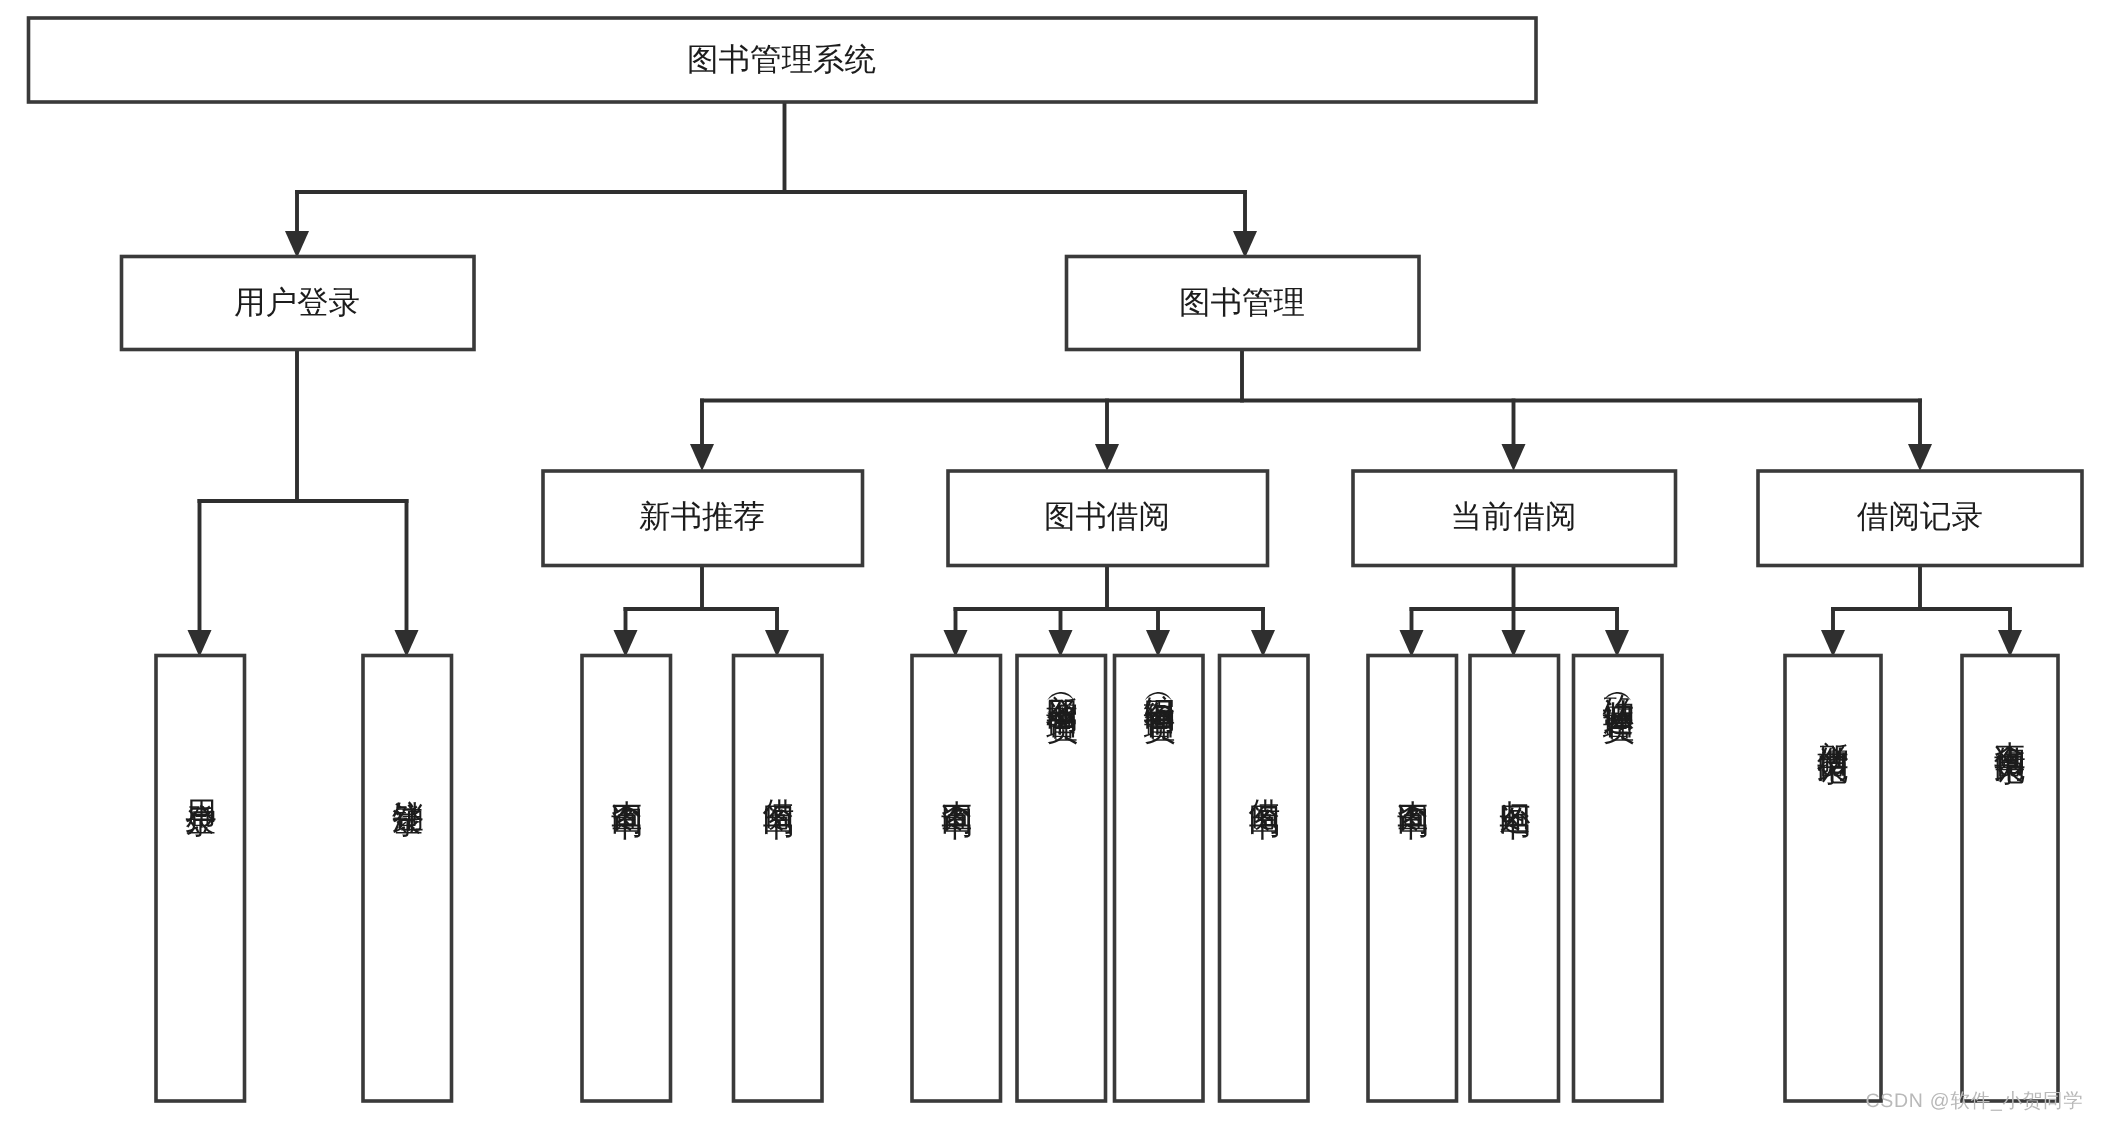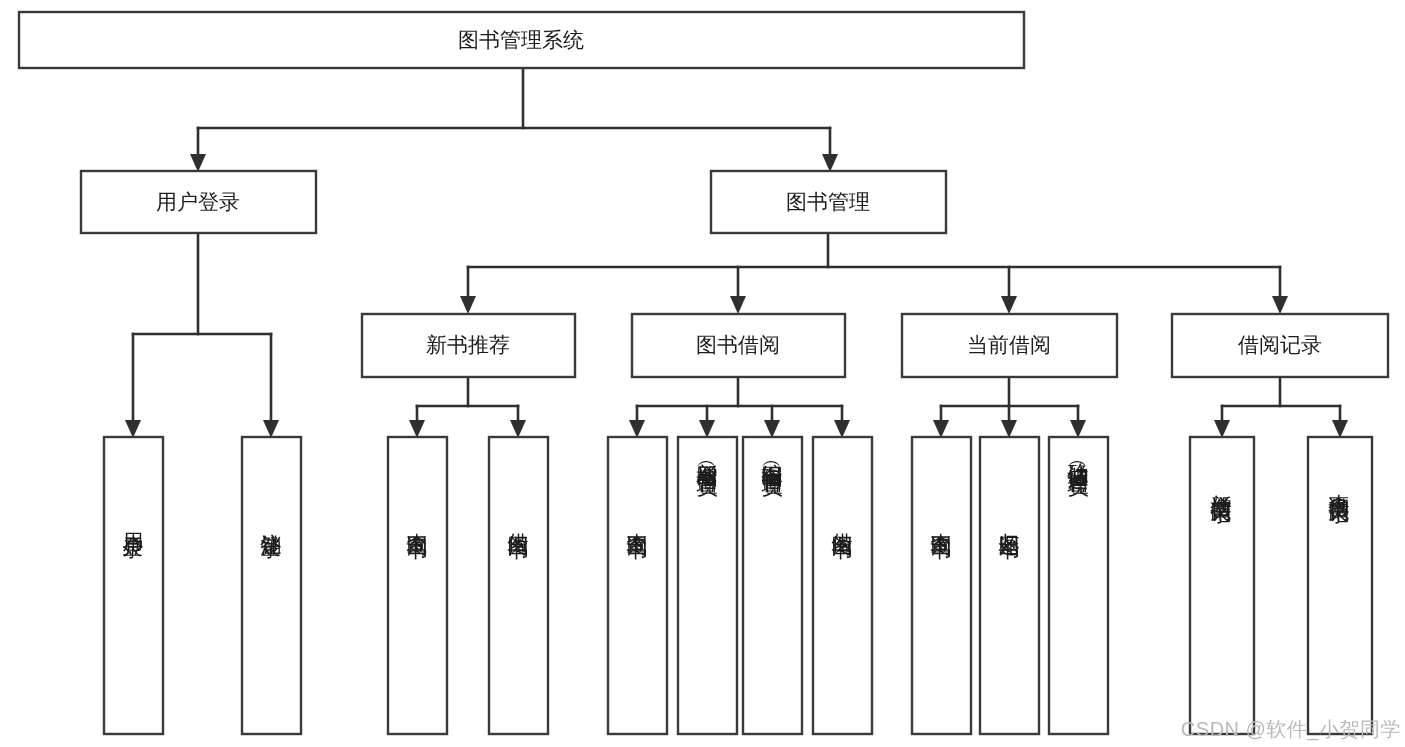--- a/index.html
+++ b/index.html
@@ -54,24 +54,24 @@
     color: #1c1c1c;
     writing-mode: vertical-rl;
     text-orientation: upright;
     letter-spacing: 2px;
     line-height: 1;
     white-space: nowrap;
     pointer-events: none;
   }
   #watermark {
     position: absolute;
-    right: 4px;
+    right: 16px;
     bottom: 4px;
     font-family: "Liberation Sans", "DejaVu Sans", sans-serif;
-    font-size: 20px;
+    font-size: 13px;
     color: #b9b9b9;
     letter-spacing: 0.5px;
     white-space: nowrap;
   }
 </style>
 </head>
 <body>
 
 <div id="diagram-root">
 

